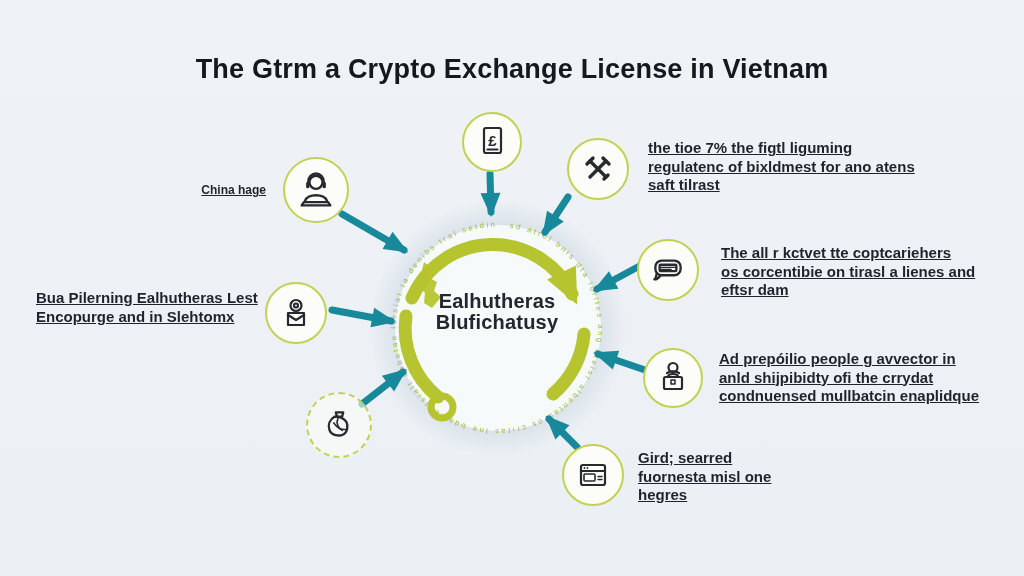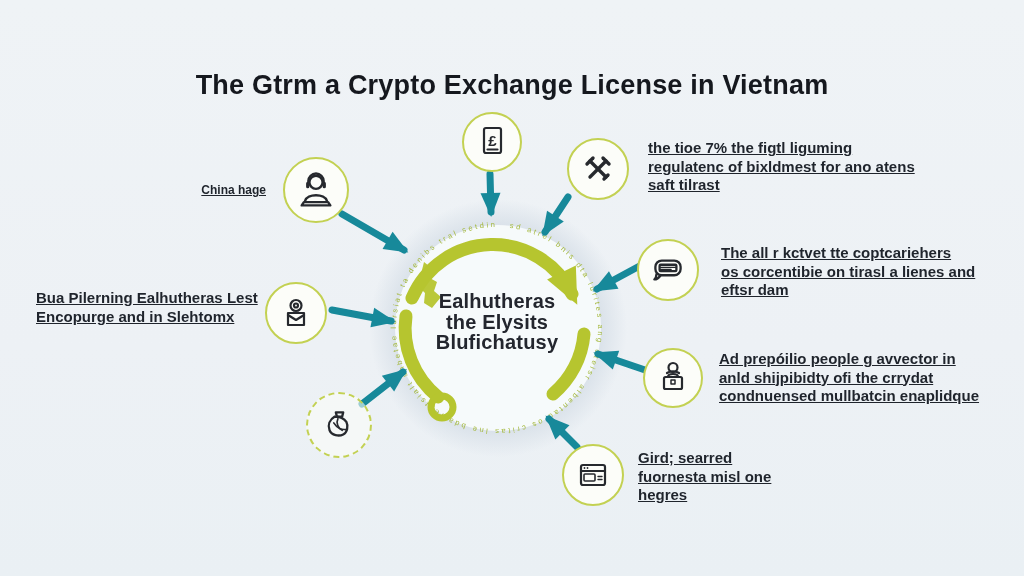--- a/index.html
+++ b/index.html
@@ -3,21 +3,21 @@
 <meta charset="utf-8">
 <style>
   html,body{margin:0;padding:0;background:#eef2f5;}
   .canvas{
     position:relative;width:1024px;height:576px;overflow:hidden;
     background:linear-gradient(180deg,#eff3f6 0%,#edf1f5 60%,#eaf0f4 100%);
     font-family:"Liberation Sans",sans-serif;
   }
   .title{
     position:absolute;left:0;top:54px;width:1024px;text-align:center;
-    font-size:27px;font-weight:bold;color:#15181e;letter-spacing:.2px;margin-top:16px;
+    font-size:27px;font-weight:bold;color:#15181e;letter-spacing:.2px;
   }
   .big-circle{
     position:absolute;left:369px;top:199px;width:258px;height:258px;border-radius:50%;
     background:radial-gradient(closest-side,#dfe6ec 58%,#d9e1e9 78%,rgba(216,224,232,0) 100%);
   }
   .inner-circle{
     position:absolute;left:395px;top:225px;width:206px;height:206px;border-radius:50%;
     background:#f6fafb;
   }
   .overlay{position:absolute;left:0;top:0;width:1024px;height:576px;}
@@ -83,21 +83,20 @@
       <path d="M332,310 L391,321" marker-end="url(#tealHead)"></path>
       <path d="M362,404 L403,372" marker-end="url(#tealHead)"></path>
       <path d="M647,262 L597,289" marker-end="url(#tealHead)"></path>
       <path d="M648,371 L598,354" marker-end="url(#tealHead)"></path>
       <path d="M577,447 L549,419" marker-end="url(#tealHead)"></path>
     </g>
   </svg>
 
   <div class="center-text">
     <div>Ealhutheras</div>
-    <div>the Elysits</div>
     <div>Blufichatusy</div>
   </div>
 
   <div class="icon-circle" style="left:462px;top:112px;width:60px;height:60px;">
     <svg width="40" height="40" viewBox="0 0 40 40">
       <rect x="12" y="6" width="17" height="25" rx="2"></rect>
       <text x="20.5" y="24" text-anchor="middle" font-size="15" font-weight="bold" stroke="none" fill="#26292e" font-family="Liberation Sans, sans-serif">£</text>
       <line x1="15.5" y1="27.5" x2="25.5" y2="27.5"></line>
     </svg>
   </div>

